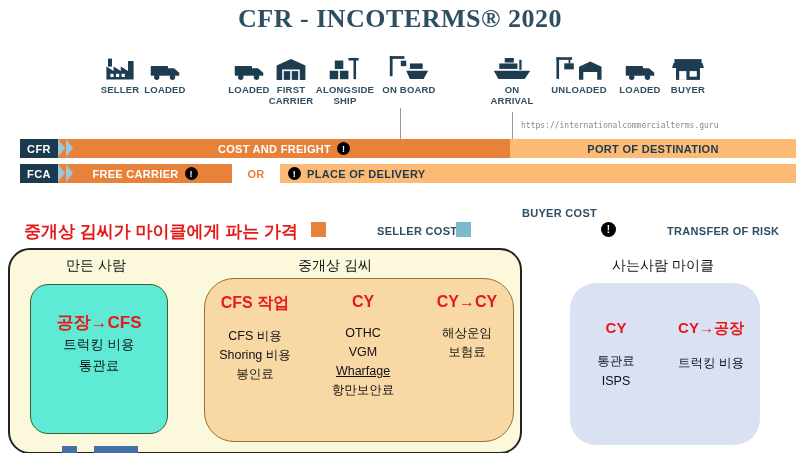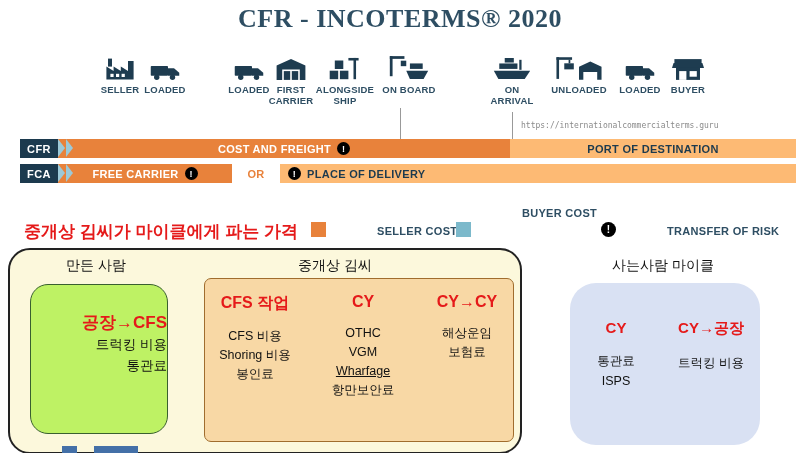--- a/index.html
+++ b/index.html
@@ -40,28 +40,28 @@
   
   .note{position:absolute;left:24px;top:220px;font-size:17px;font-weight:bold;color:#E51A1A;}
   .lg-swatch{position:absolute;width:15px;height:15px;}
   .lg-label{position:absolute;font-size:11px;font-weight:bold;color:#2E4E63;letter-spacing:.3px;margin-left:44px;}
 
   
   .ybox{position:absolute;left:8px;top:248px;width:510px;height:202px;background:#FCF8DC;
         border:2px solid #222;border-radius:22px;}
   .box-title{position:absolute;font-size:14px;color:#111;transform:translateX(-50%);white-space:nowrap;}
 
-  .gcard{position:absolute;left:30px;top:284px;width:136px;height:148px;background:#bef264;
-         border:1.5px solid #39602F;border-radius:18px;text-align:right;}
+  .gcard{position:absolute;left:30px;top:284px;width:136px;height:148px;background:#5eead4;
+         border:1.5px solid #39602F;border-radius:18px;text-align:center;}
   .gcard .head{padding-top:26px;font-size:17px;font-weight:bold;color:#E51A1A;}
   .gcard .item{font-size:13.5px;color:#111;line-height:21px;}
   .gcard .item:first-of-type{margin-top:16px;}
 
   .ocard{position:absolute;left:204px;top:278px;width:308px;height:162px;background:#F8D8A5;
-         border:1.5px solid #A06D2E;border-radius:7px;display:flex;}
+         border:1.5px solid #A06D2E;border-radius:30px;display:flex;}
   .ocol{text-align:center;padding-top:14px;}
   .ocol .head{font-size:16px;font-weight:bold;color:#E51A1A;margin-bottom:13px;}
   .ocol .item{font-size:12.5px;color:#111;line-height:19px;}
   .oc1{width:100px;} .oc2{width:116px;} .oc3{width:92px;}
   .u{text-decoration:underline;}
 
   .bcard{position:absolute;left:570px;top:283px;width:190px;height:162px;background:#D9E1F3;
          border-radius:26px;display:flex;}
   .bcol{text-align:center;padding-top:36px;}
   .bc1{width:92px;} .bc2{width:98px;}

